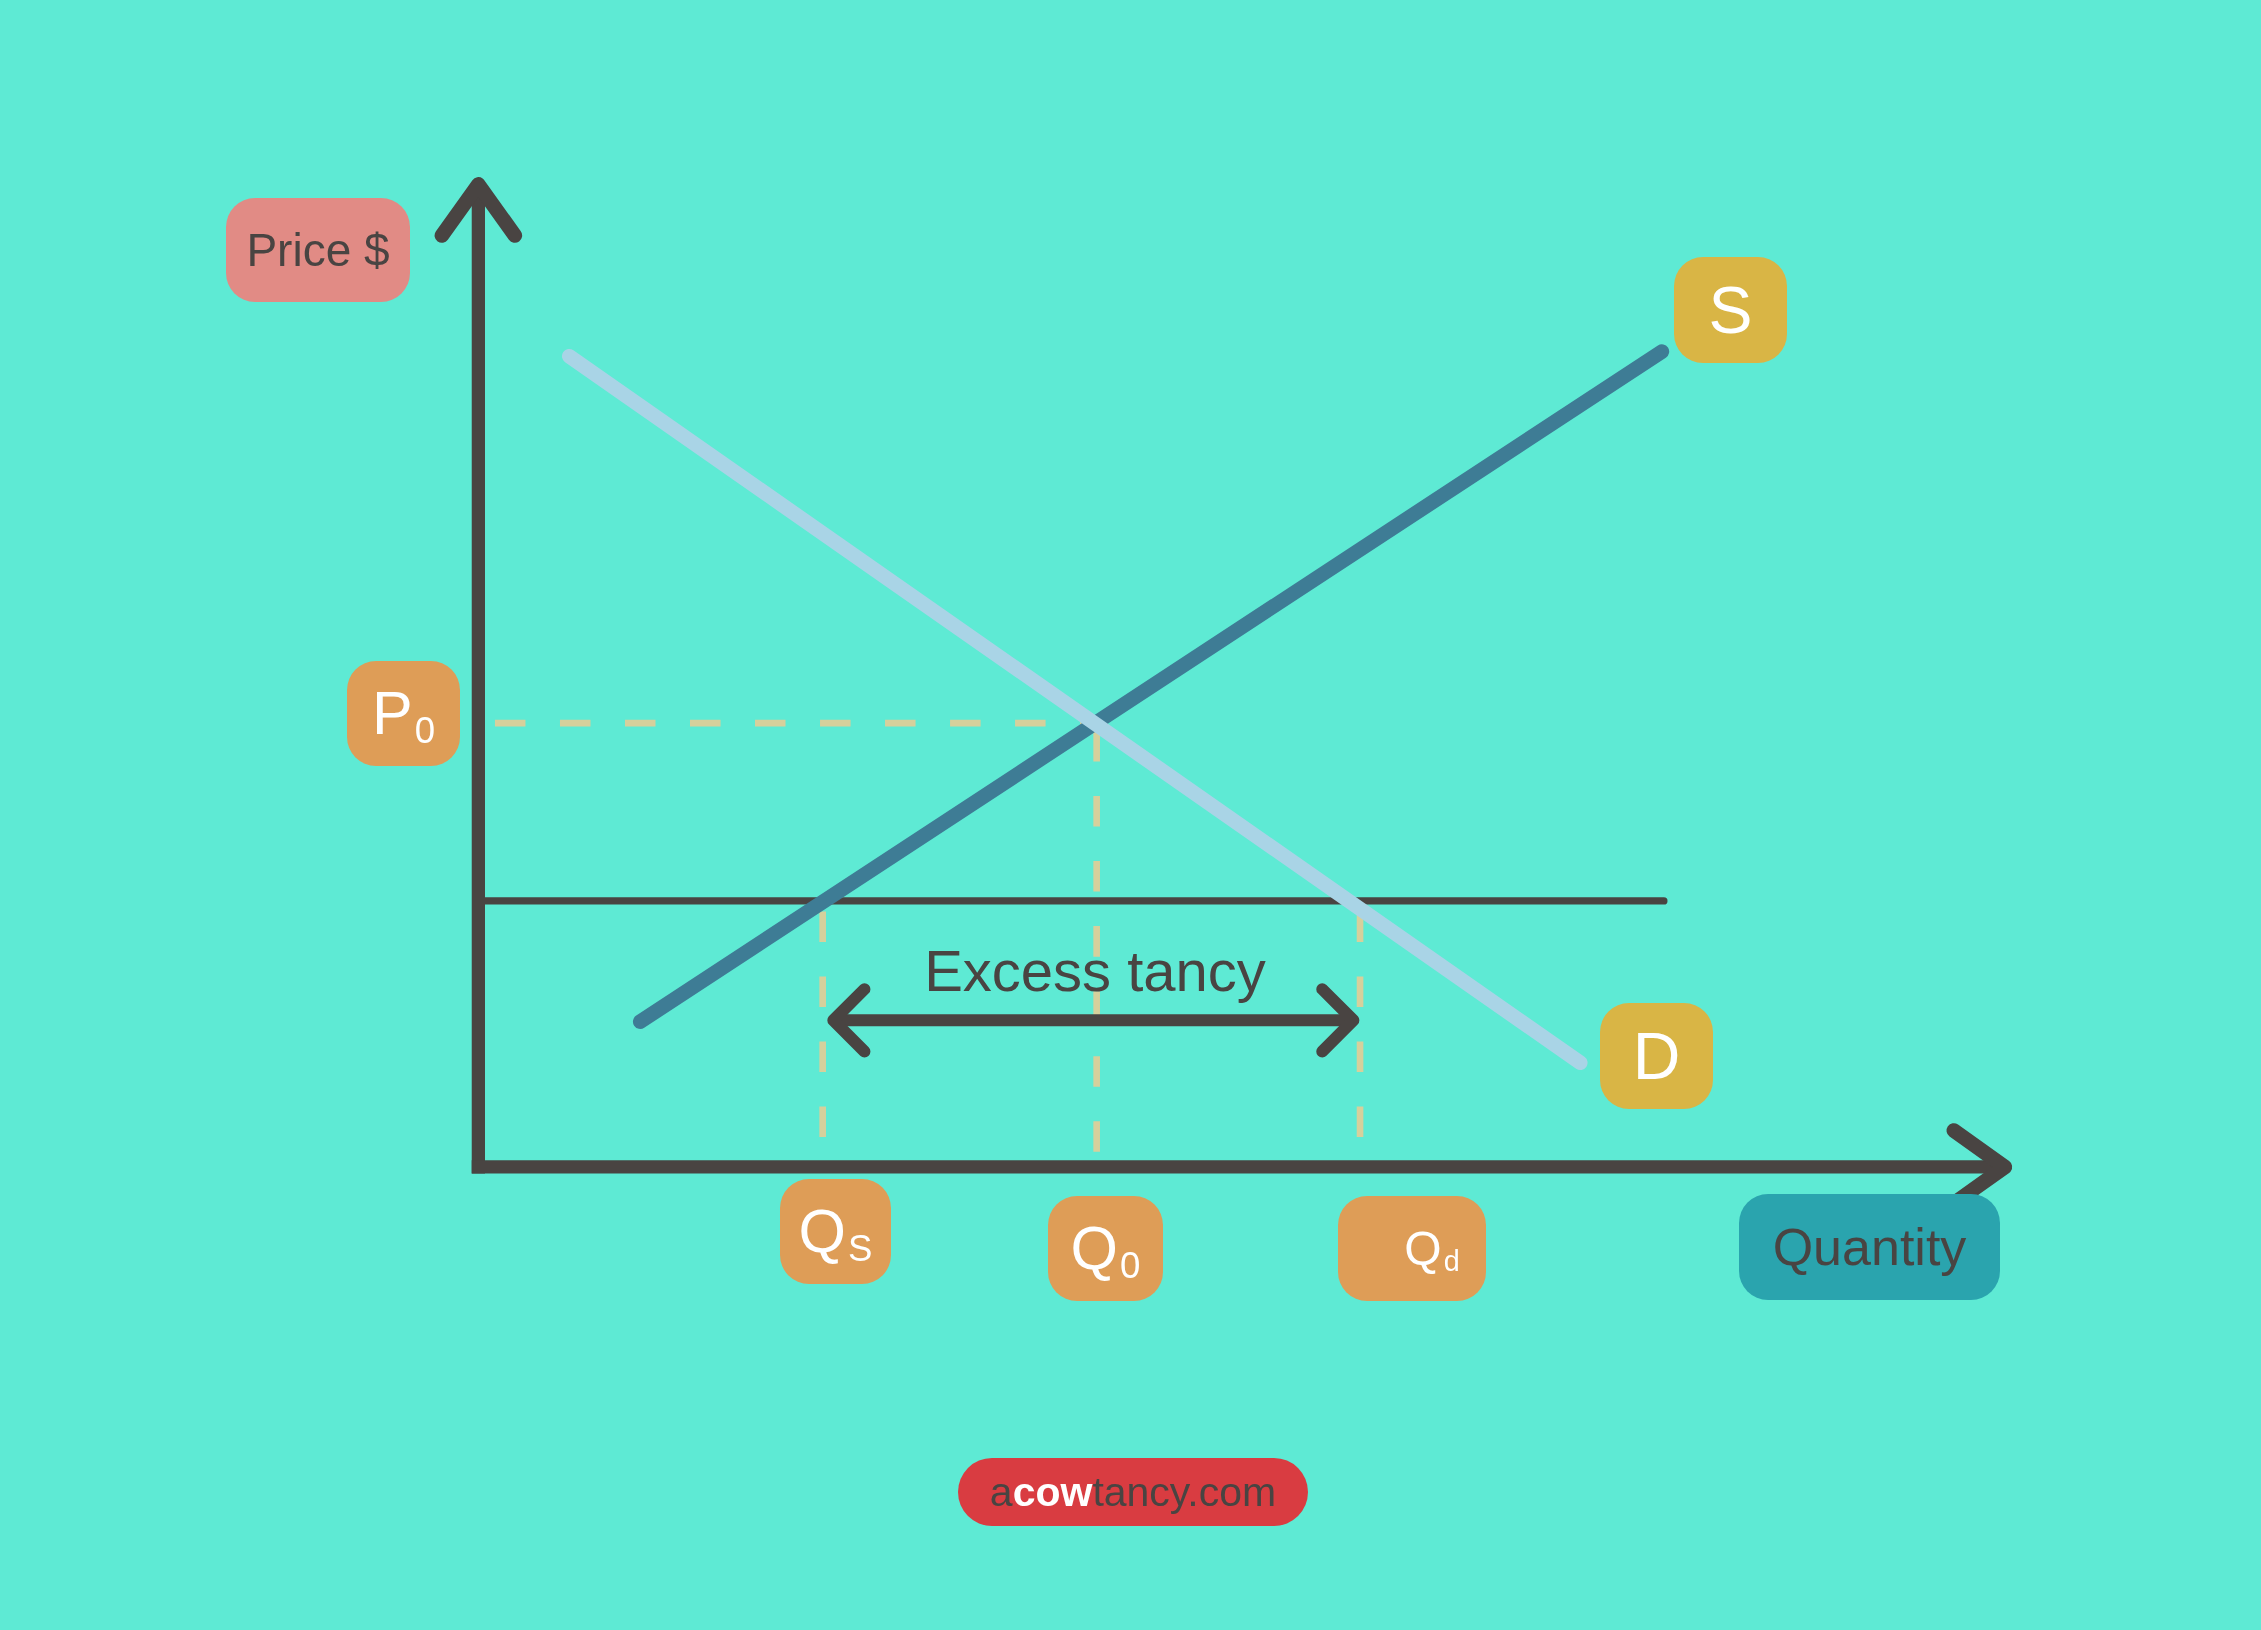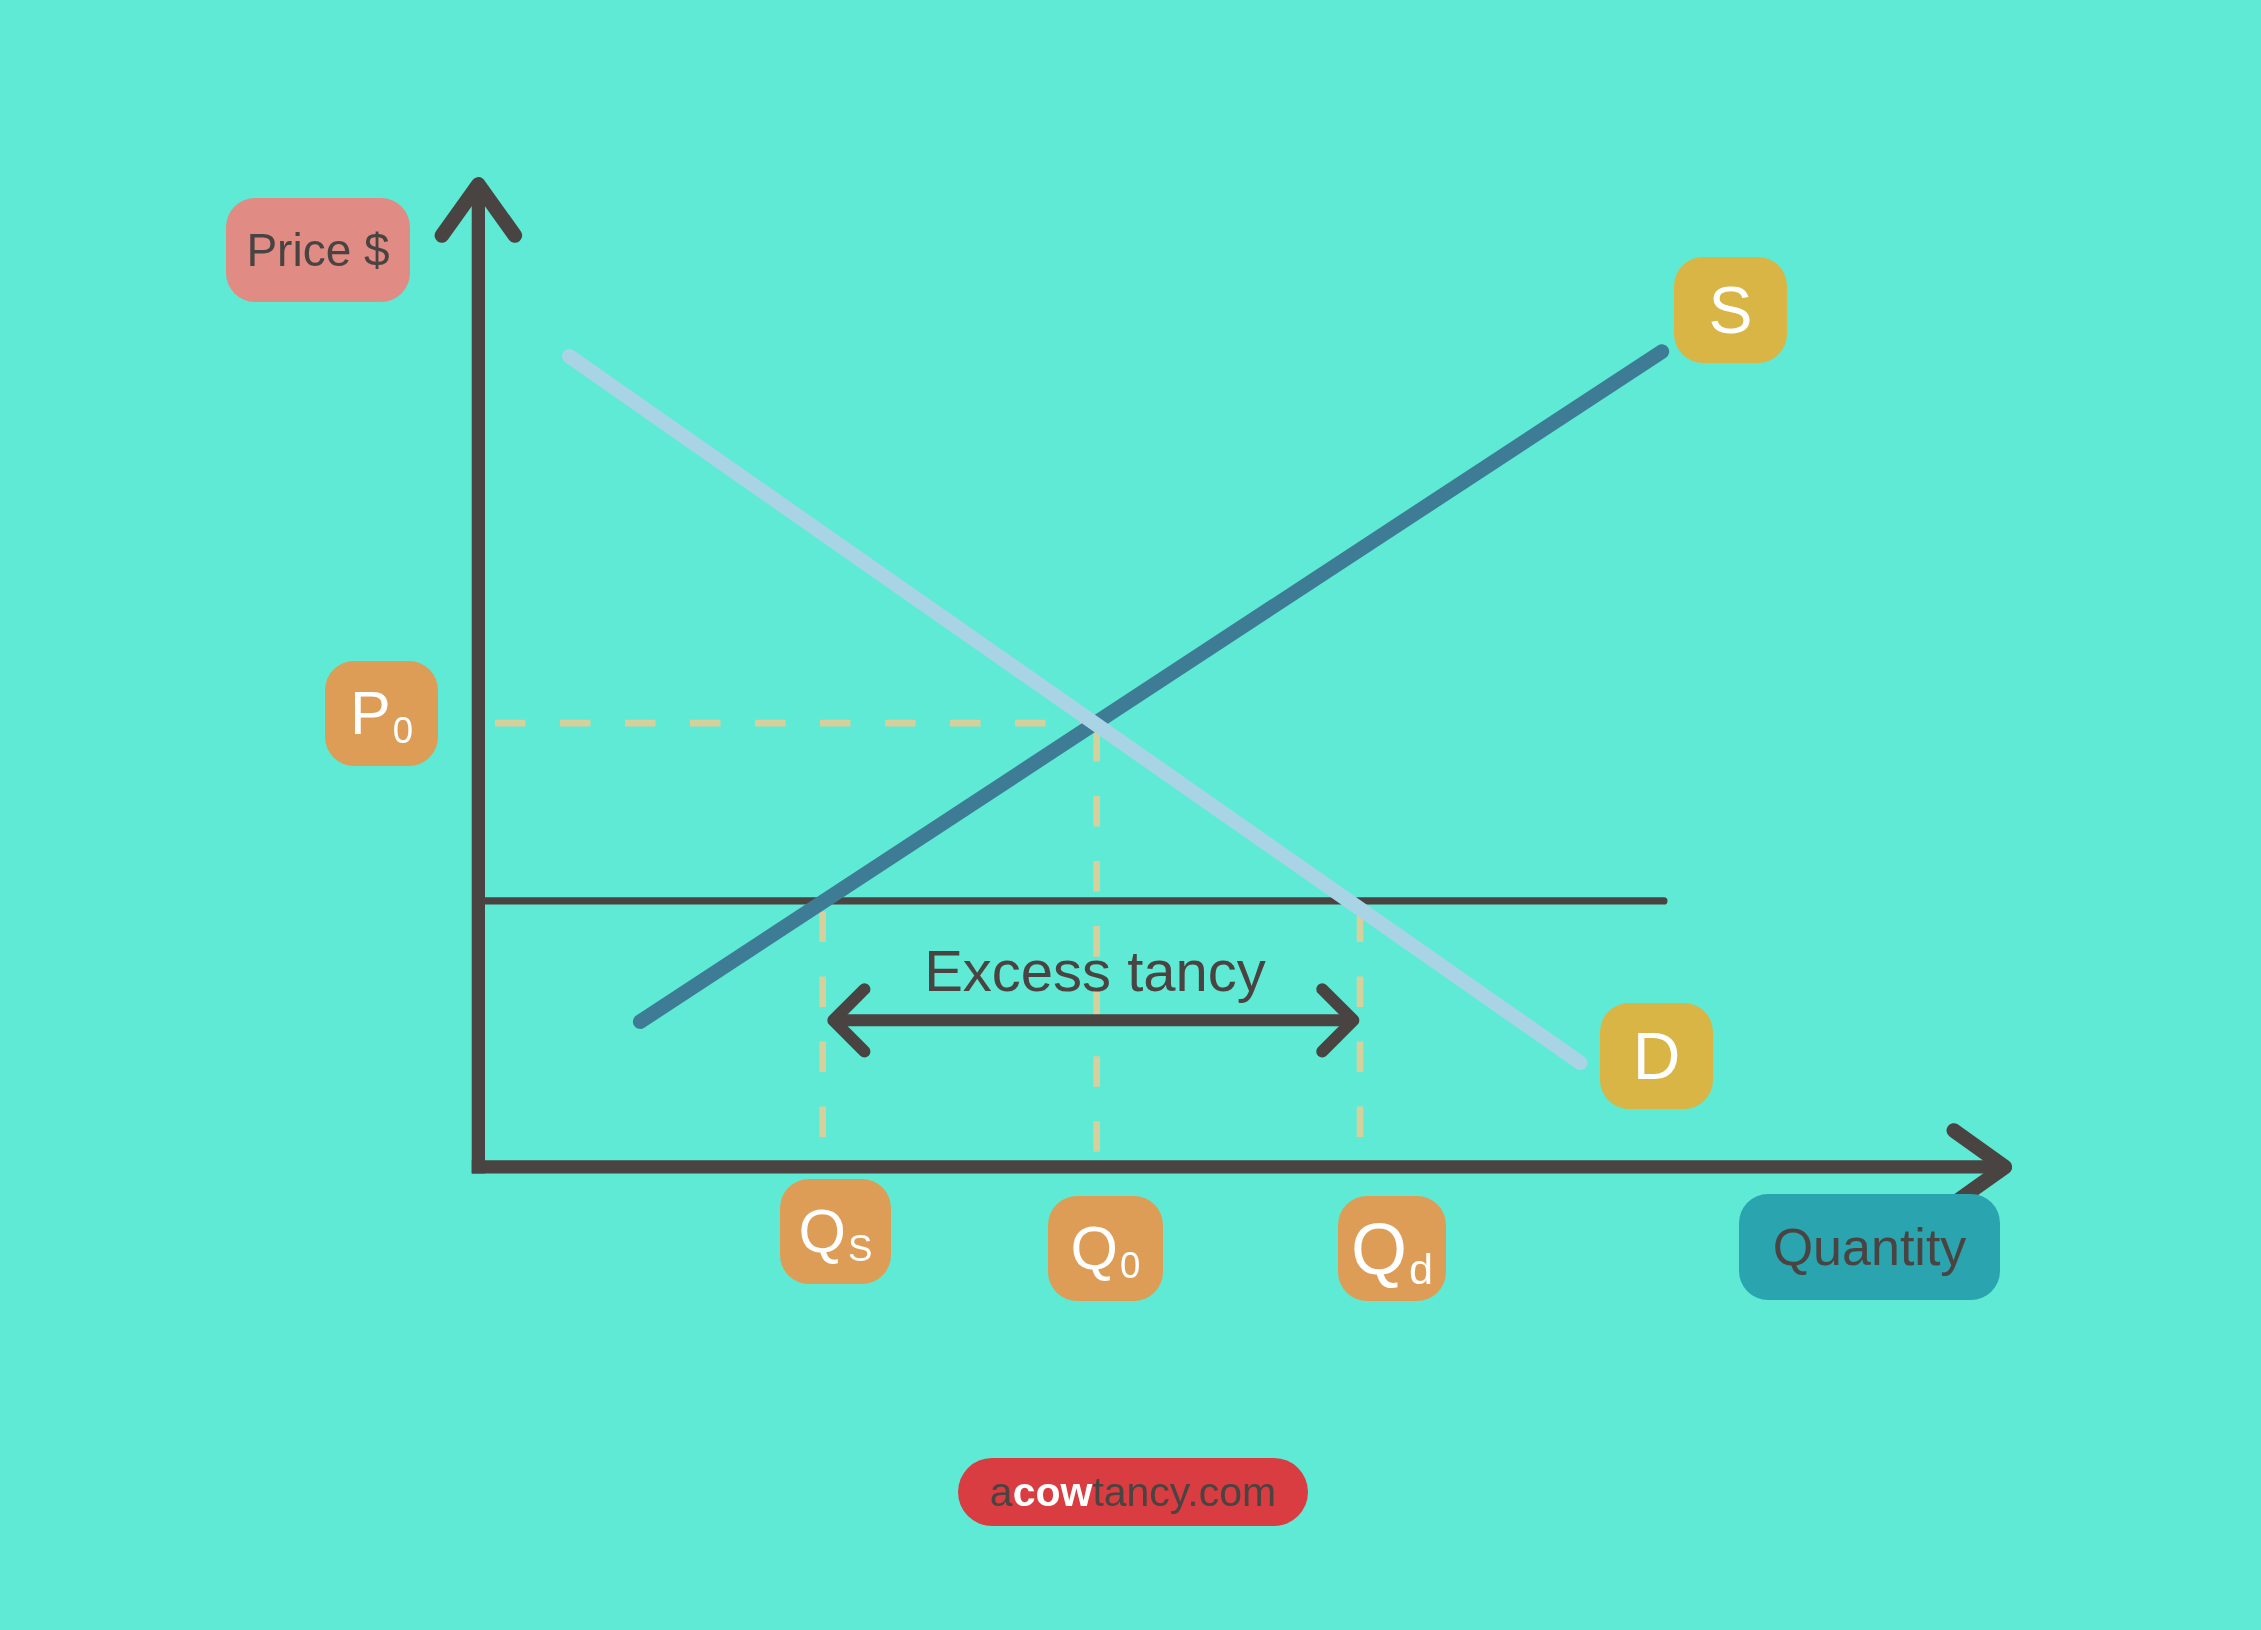--- a/index.html
+++ b/index.html
@@ -84,36 +84,36 @@
   </div>
 
   <div class="badge gold" id="s-badge" style="left:1674px; top:257px; width:113px; height:106px; font-size:66px;">
     <span>S</span>
   </div>
 
   <div class="badge gold" id="d-badge" style="left:1600px; top:1003px; width:113px; height:106px; font-size:66px;">
     <span>D</span>
   </div>
 
-  <div class="badge orange" id="p0-badge" style="left:325px; top:661px; width:113px; height:105px; font-size:61px;">
+  <div class="badge orange" id="p0-badge" style="left:347px; top:661px; width:113px; height:105px; font-size:61px;">
     <span><span>P</span><span class="sub">0</span></span>
   </div>
 
 
   <div id="excess-demand-label">Excess tancy</div>
 
   <div class="badge orange" id="qs-badge" style="left:780px; top:1179px; width:111px; height:105px; font-size:61px;">
     <span><span>Q</span><span class="sub">S</span></span>
   </div>
 
   <div class="badge orange" id="q0-badge" style="left:1048px; top:1196px; width:115px; height:105px; font-size:61px;align-items:center;">
     <span><span>Q</span><span class="sub">0</span></span>
   </div>
 
-  <div class="badge orange" id="qd-badge" style="left:1338px; top:1196px; width:108px; height:105px; font-size:72px;">
+  <div class="badge orange" id="qd-badge" style="left:1338px; top:1196px; width:108px; height:105px; font-size:48px;padding-left:40px;">
     <span><span>Q</span><span class="sub">d</span></span>
   </div>
 
   <div class="badge teal" id="quantity-badge" style="left:1739px; top:1194px; width:261px; height:106px; font-size:52px;">
     <span>Quantity</span>
   </div>
 
   <div class="badge red" id="footer-badge" style="left:958px; top:1458px; width:350px; height:68px; font-size:41px;text-align:center;">
     <span><span>a</span><span class="hl">cow</span><span>tancy.com</span></span>
   </div>

